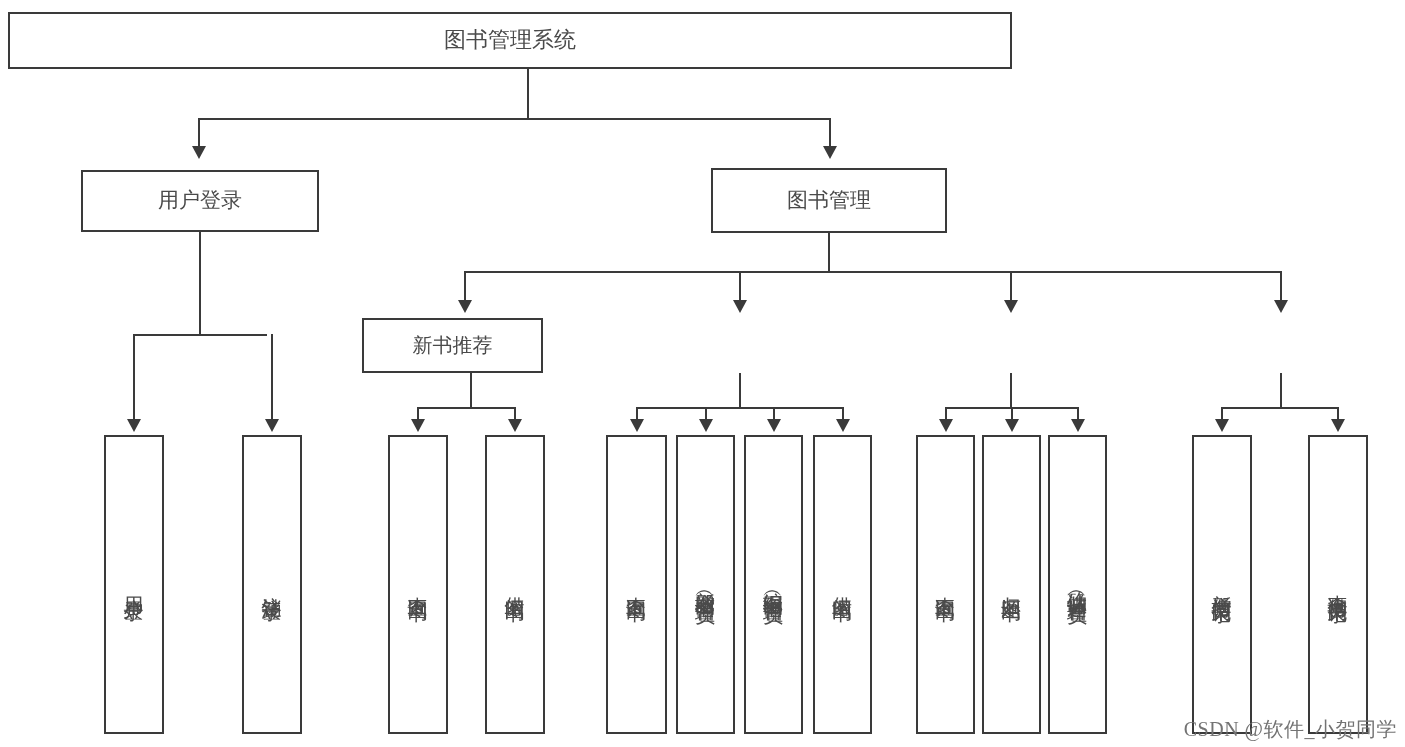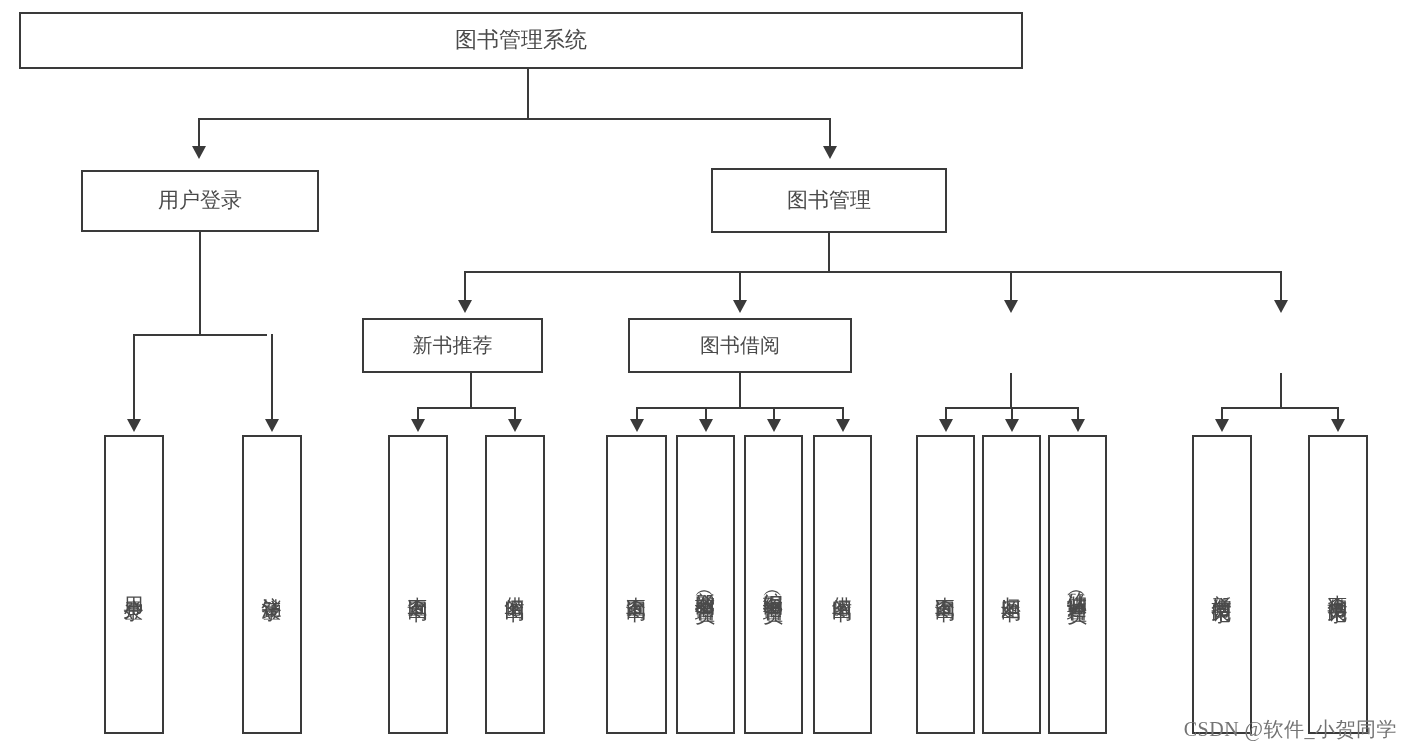--- a/index.html
+++ b/index.html
@@ -70,21 +70,21 @@
     letter-spacing:0.5px;
     white-space:nowrap;
     font-family:Liberation Serif, serif;
   }
 </style>
 </head>
 <body>
 
 <div id="canvas">
 
-  <div class="node root" style="left:19px;top:12px;width:1004px;height:57px;">
+  <div class="node root" style="left:8px;top:12px;width:1004px;height:57px;">
     <span>图书管理系统</span>
   </div>
 
   <div class="linev" style="left:527px;top:69px;height:50px;"></div>
 
   <div class="lineh" style="left:198px;top:118px;width:632px;"></div>
 
   <div class="linev" style="left:198px;top:118px;height:30px;"></div>
   <div class="arrow" style="left:192px;top:146px;"></div>
 
@@ -113,23 +113,20 @@
   <div class="linev" style="left:739px;top:271px;height:30px;"></div>
   <div class="arrow" style="left:733px;top:300px;"></div>
   <div class="linev" style="left:1010px;top:271px;height:30px;"></div>
   <div class="arrow" style="left:1004px;top:300px;"></div>
   <div class="linev" style="left:1280px;top:271px;height:30px;"></div>
   <div class="arrow" style="left:1274px;top:300px;"></div>
 
   <div class="node lvl2" style="left:362px;top:318px;width:181px;height:55px;">
     <span>新书推荐</span>
   </div>
-  <div class="node lvl2" style="left:628px;top:318px;width:224px;height:55px;">
-    <span>图书借阅</span>
-  </div>
 
   <div class="linev" style="left:470px;top:373px;height:35px;"></div>
   <div class="lineh" style="left:417px;top:407px;width:98px;"></div>
   <div class="linev" style="left:417px;top:407px;height:13px;"></div>
   <div class="arrow" style="left:411px;top:419px;"></div>
   <div class="linev" style="left:514px;top:407px;height:13px;"></div>
   <div class="arrow" style="left:508px;top:419px;"></div>
 
   <div class="linev" style="left:739px;top:373px;height:35px;"></div>
   <div class="lineh" style="left:636px;top:407px;width:207px;"></div>

